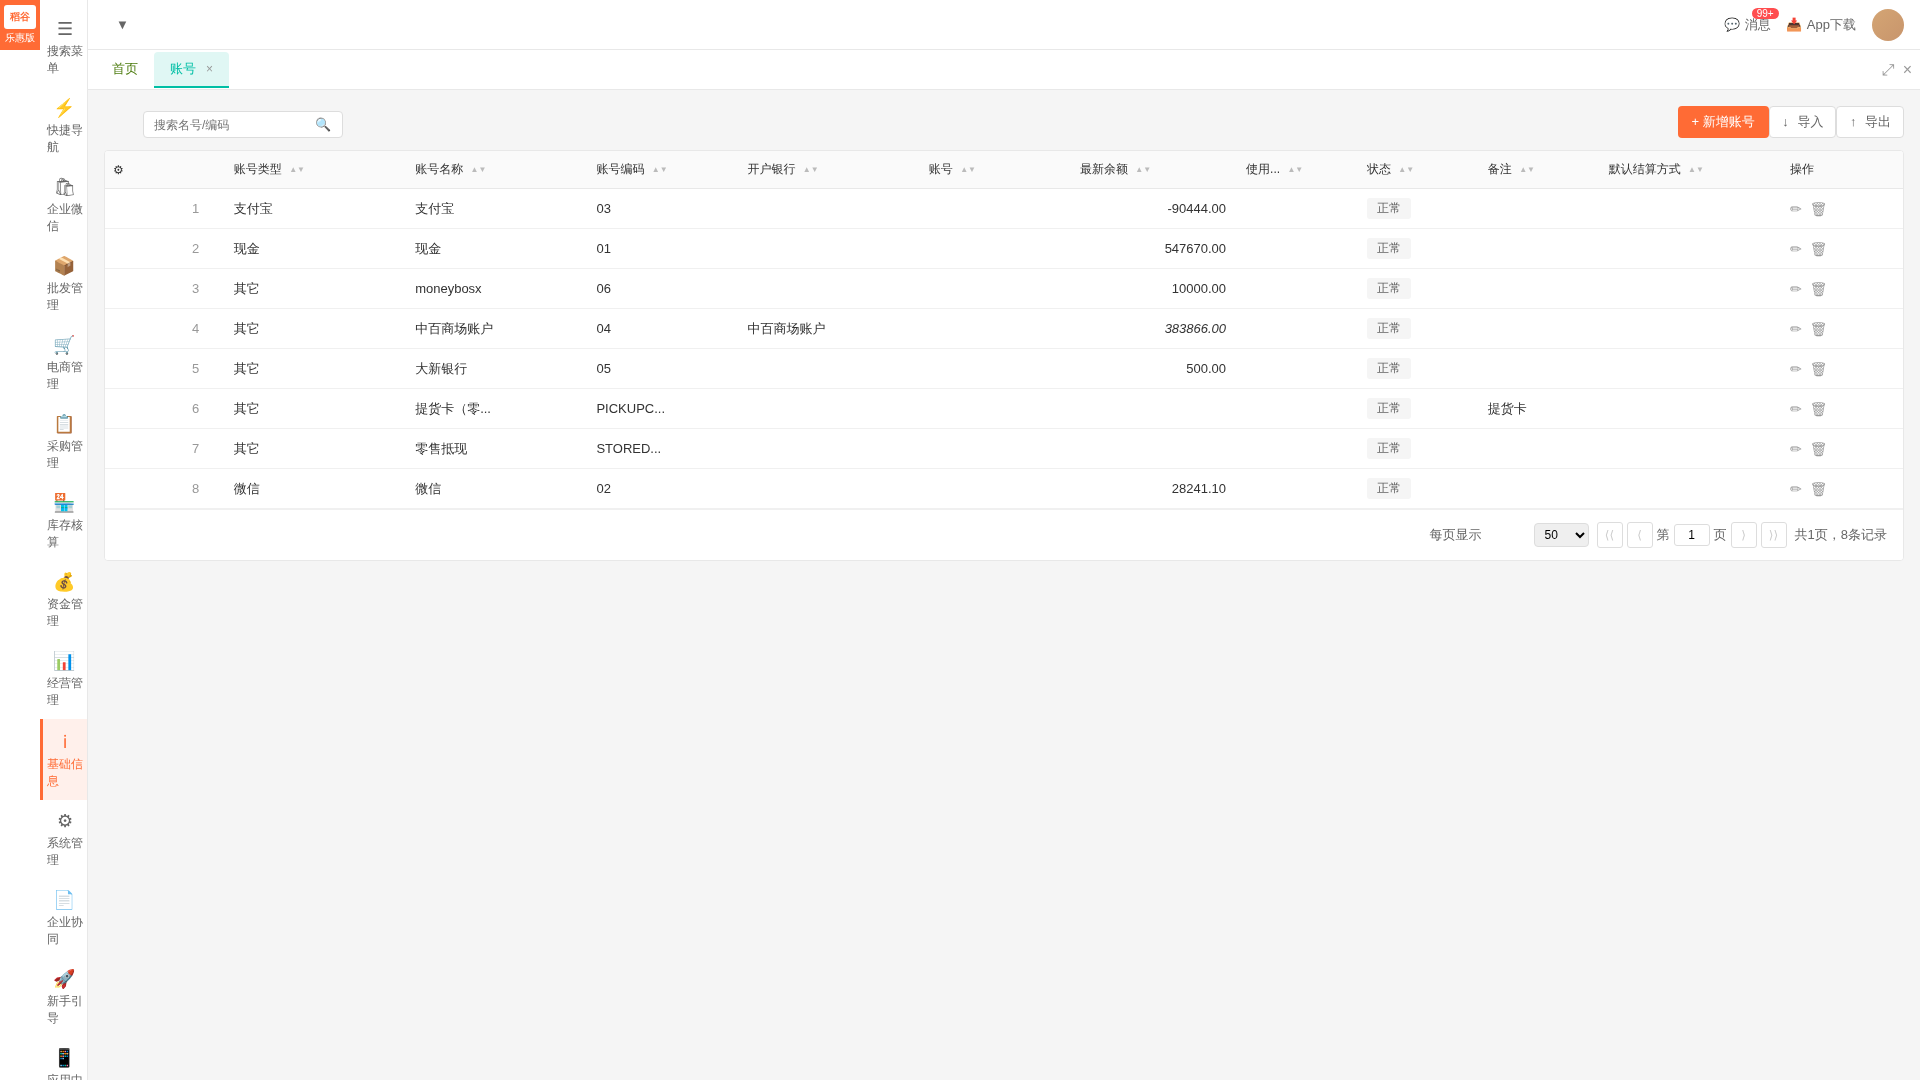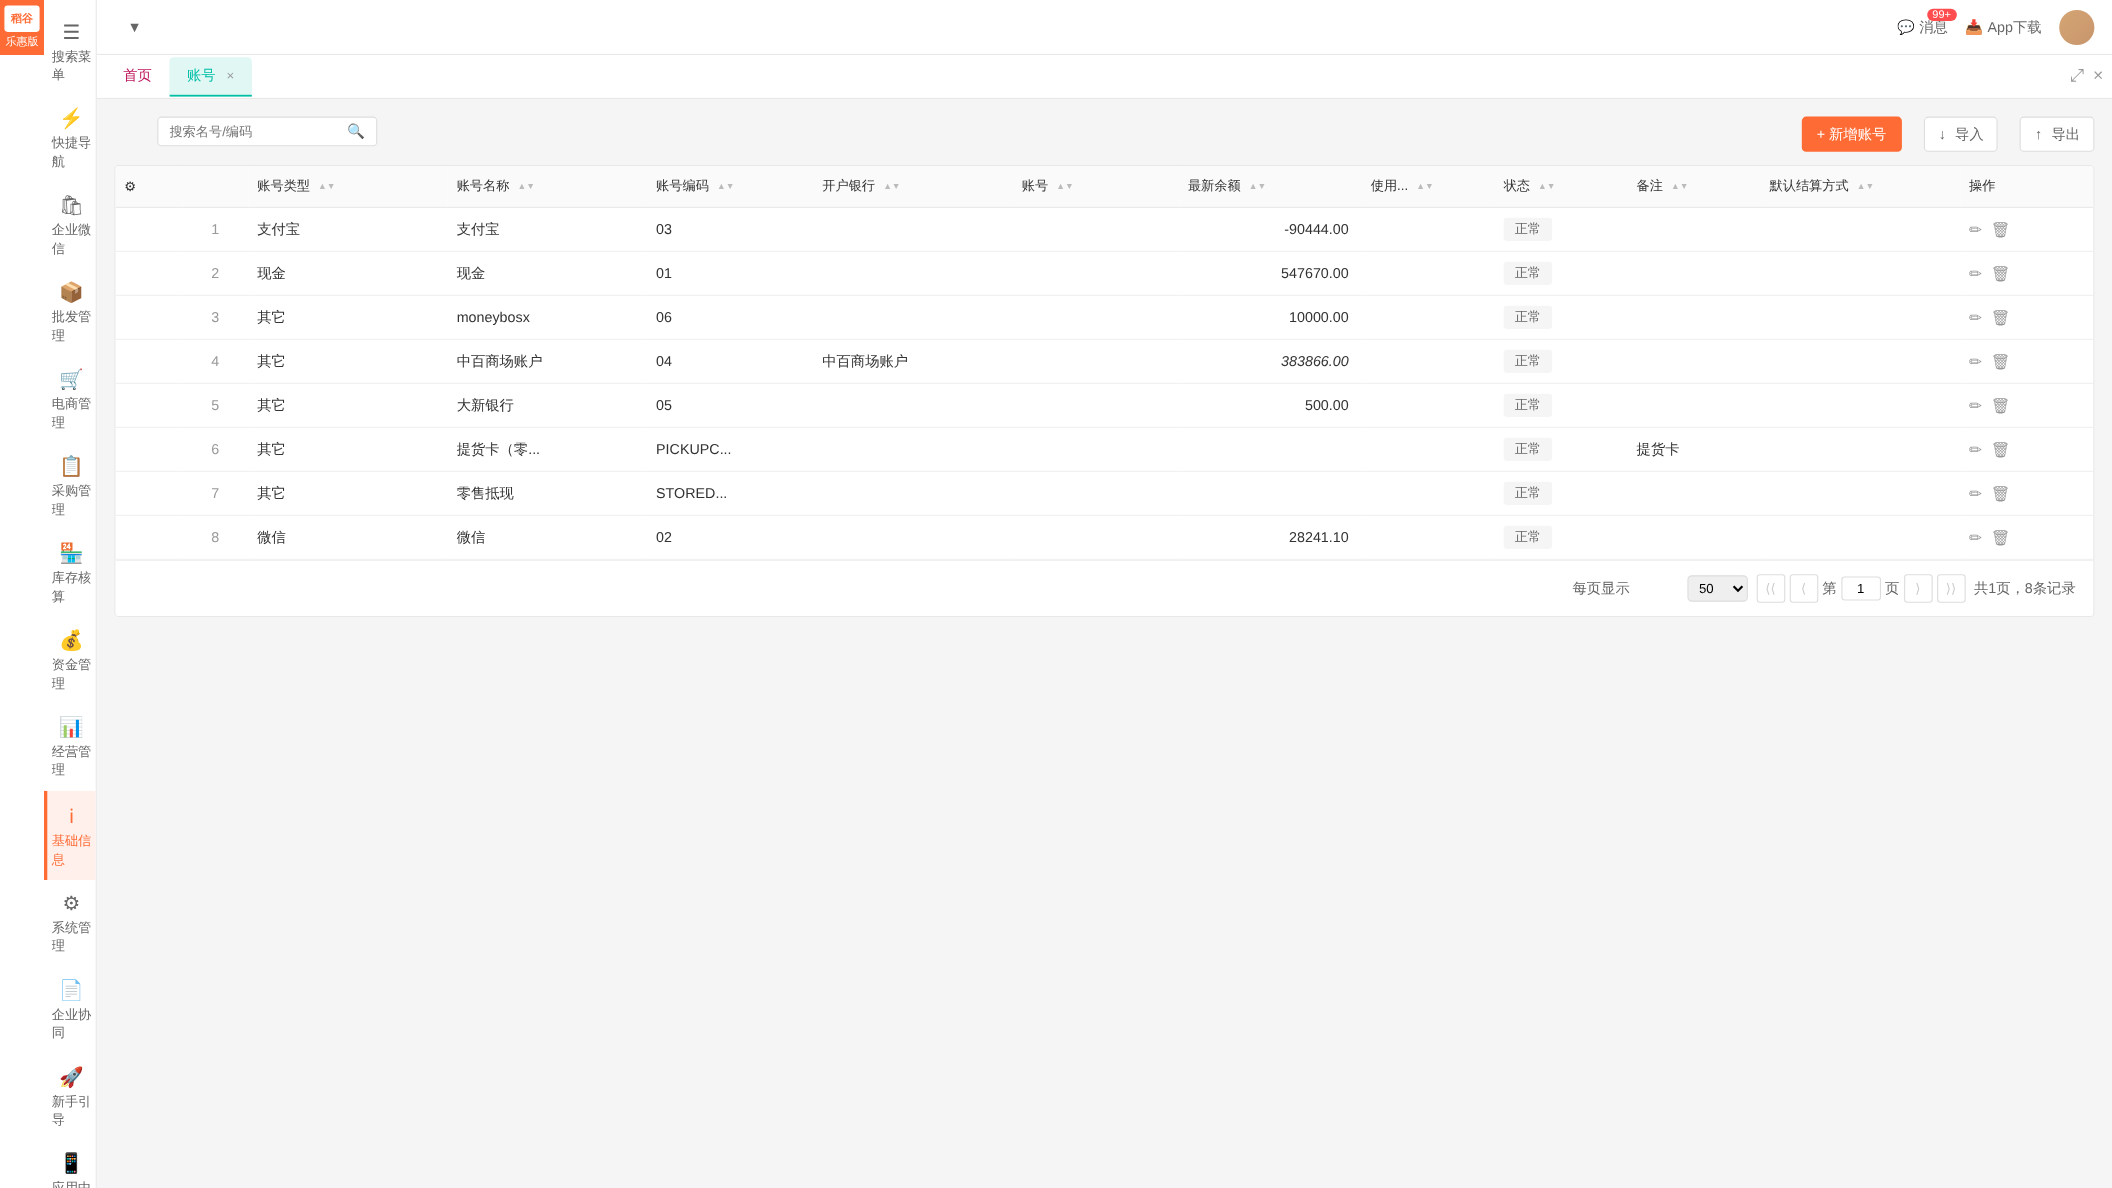--- a/index.html
+++ b/index.html
@@ -98,21 +98,21 @@
       align-items: center;
       padding: 0 8px;
       flex-shrink: 0;
     }
     .tab-item {
       display: flex;
       align-items: center;
       padding: 8px 16px;
       font-size: 13px;
       cursor: pointer;
-      color: #be185d;
+      color: #4d7c0f;
       border-bottom: 2px solid transparent;
       gap: 6px;
     }
     .tab-item.active {
       color: #00bfa5;
       border-bottom-color: #00bfa5;
       background: #e0f7f4;
       border-radius: 4px 4px 0 0;
     }
     .tab-close {
@@ -126,21 +126,21 @@
     .page-content {
       flex: 1;
       overflow: auto;
       background: #f5f5f5;
       padding: 16px;
     }
 
     
     .toolbar {
       display: flex;
-      align-items: flex-start;
+      align-items: flex-end;
       justify-content: space-between;
       margin-bottom: 12px;
       padding-left: 39px;
     }
     .toolbar-left {
       display: flex;
       align-items: center;
       gap: 8px;
     }
     .search-box {
@@ -156,21 +156,21 @@
     .search-box input {
       border: none;
       outline: none;
       font-size: 12px;
       color: #999;
       flex: 1;
     }
     .toolbar-right {
       display: flex;
       align-items: center;
-      gap: 20px;
+      gap: 0;
     }
     .btn-primary {
       background: #ff6b35;
       color: #fff;
       border: none;
       border-radius: 4px;
       padding: 7px 14px;
       font-size: 13px;
       cursor: pointer;
       display: flex;

